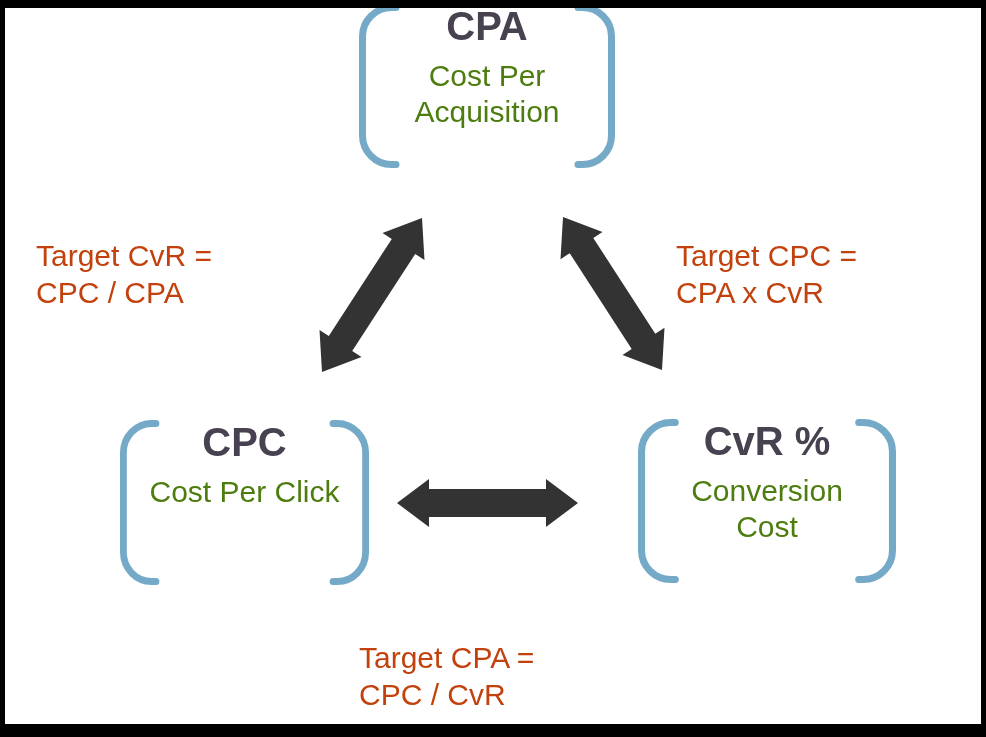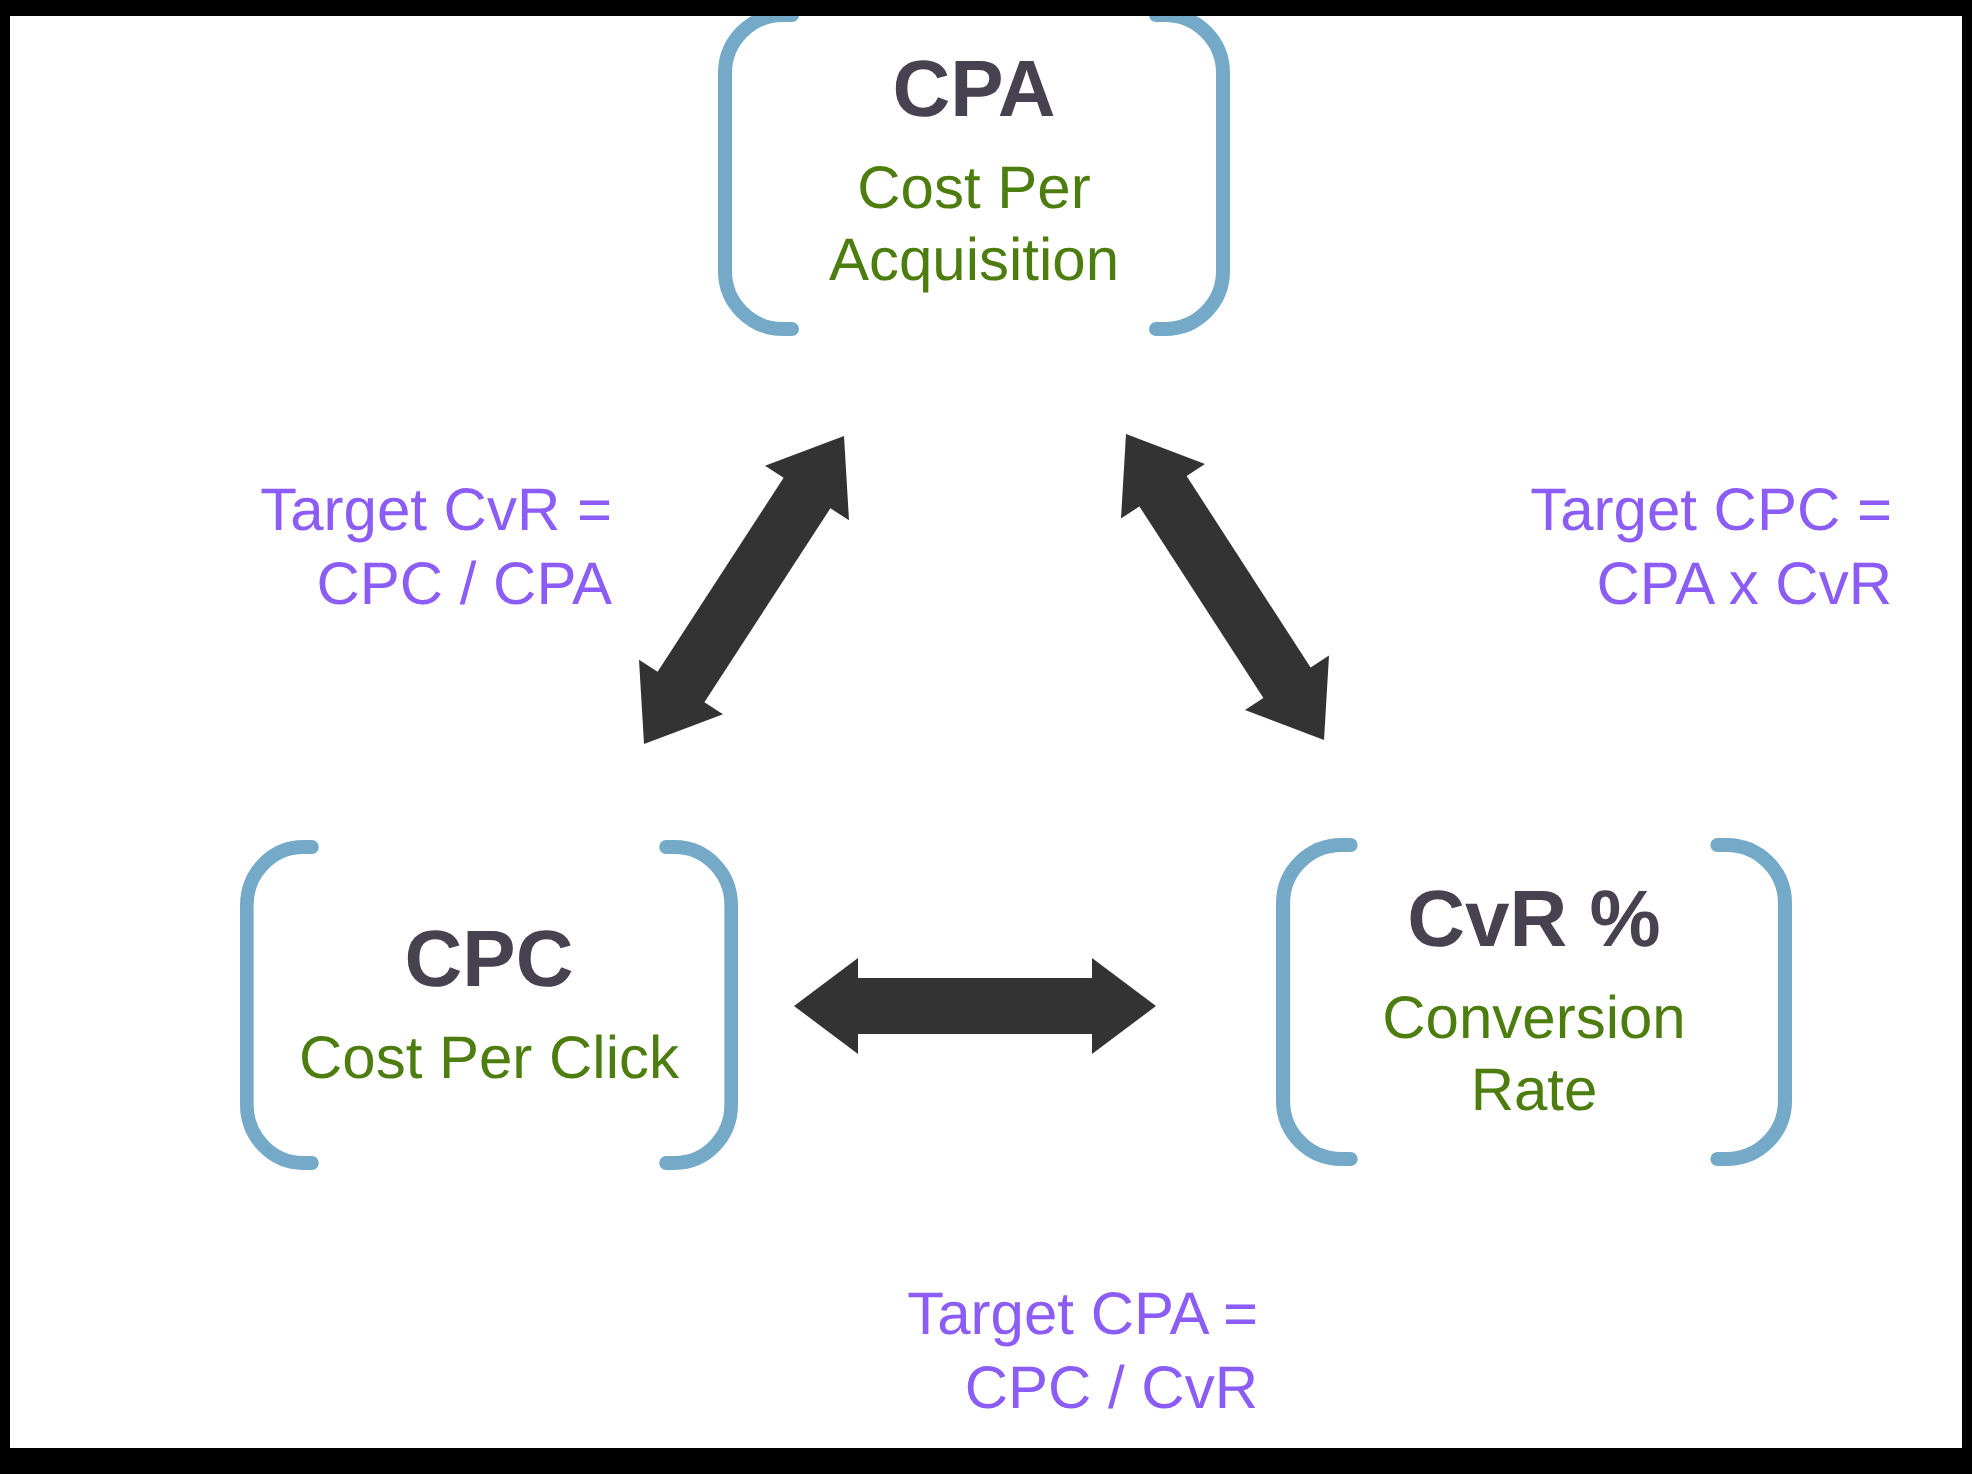--- a/index.html
+++ b/index.html
@@ -18,21 +18,21 @@
   #frame-left   { left:0; top:0;    width:5px;  height:737px; }
   #frame-right  { right:0; top:0;   width:5px;  height:737px; }
 
   
   #arrow-layer { position:absolute; left:0; top:0; z-index:1; }
 
   
   .node {
     position:absolute; z-index:2;
     display:flex; flex-direction:column;
-    align-items:center; justify-content:center;
+    align-items:center; 
     text-align:center;
   }
   .node .bracket-svg { position:absolute; left:0; top:0; width:100%; height:100%; }
   .node .node-abbr {
     position:relative;
     font-size:40px; font-weight:600; line-height:44px;
     color:#474150;
   }
   .node .node-name {
     position:relative;
@@ -42,23 +42,23 @@
     white-space:pre-line;
   }
   #node-cpa { left:359px; top:4px;   width:256px; height:164px; }
   #node-cpc { left:120px; top:420px; width:249px; height:165px; }
   #node-cvr { left:602px; top:419px; width:258px; height:164px;margin-left:36px; }
 
   
   .edge-label {
     position:absolute; z-index:2;
     width:270px;
-    text-align:right;
+    text-align:left;
     font-size:30px; line-height:37px;
-    color:#8b5cf6;
+    color:#c2410c;
     white-space:pre-line;
   }
   #label-cpc-cpa { left:36px;  top:237px; }
   #label-cpa-cvr { left:676px; top:237px; }
   #label-cpc-cvr { left:359px; top:639px; }
 </style>
 </head>
 <body>
 
 <div class="frame" id="frame-top"></div>
@@ -94,21 +94,21 @@
 </div>
 
 <div class="node" id="node-cvr">
   <svg class="bracket-svg" viewBox="0 0 256 164" preserveAspectRatio="none">
     <rect x="2" y="2" width="252" height="160" rx="30" fill="#ffffff"></rect>
     <path d="M 37 3.5 L 32.5 3.5 A 29 29 0 0 0 3.5 32.5 L 3.5 131.5 A 29 29 0 0 0 32.5 160.5 L 37 160.5" fill="none" stroke-width="7" stroke-linecap="round" stroke="#74a9c7"></path>
     <path d="M 219 3.5 L 223.5 3.5 A 29 29 0 0 1 252.5 32.5 L 252.5 131.5 A 29 29 0 0 1 223.5 160.5 L 219 160.5" fill="none" stroke-width="7" stroke-linecap="round" stroke="#74a9c7"></path>
   </svg>
   <div class="node-abbr">CvR %</div>
   <div class="node-name">Conversion
-Rate</div>
+Cost</div>
 </div>
 
 <div class="edge-label" id="label-cpc-cpa">Target CvR =
 CPC / CPA</div>
 <div class="edge-label" id="label-cpa-cvr">Target CPC =
 CPA x CvR</div>
 <div class="edge-label" id="label-cpc-cvr">Target CPA =
 CPC / CvR</div>
 
 </body></html>

